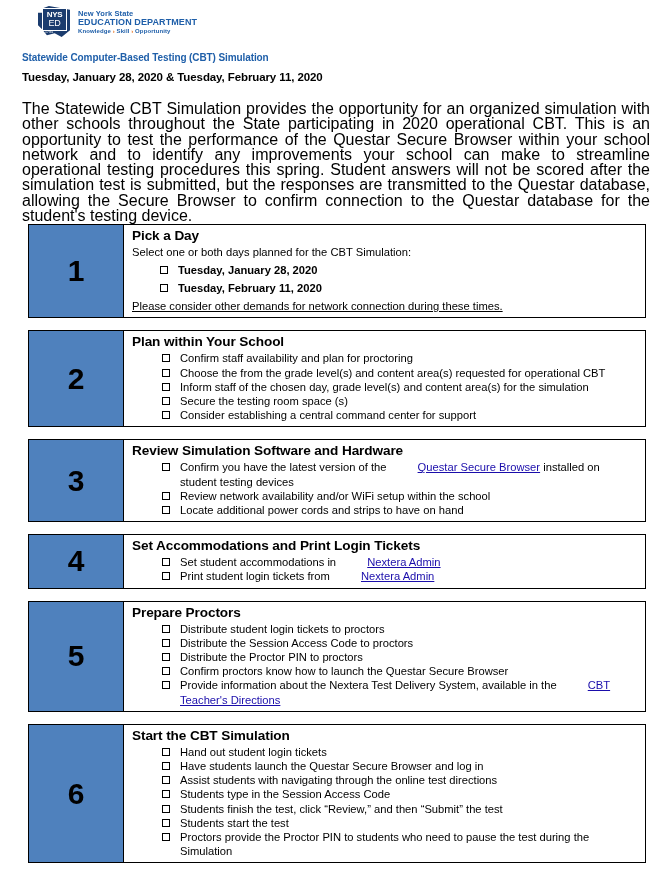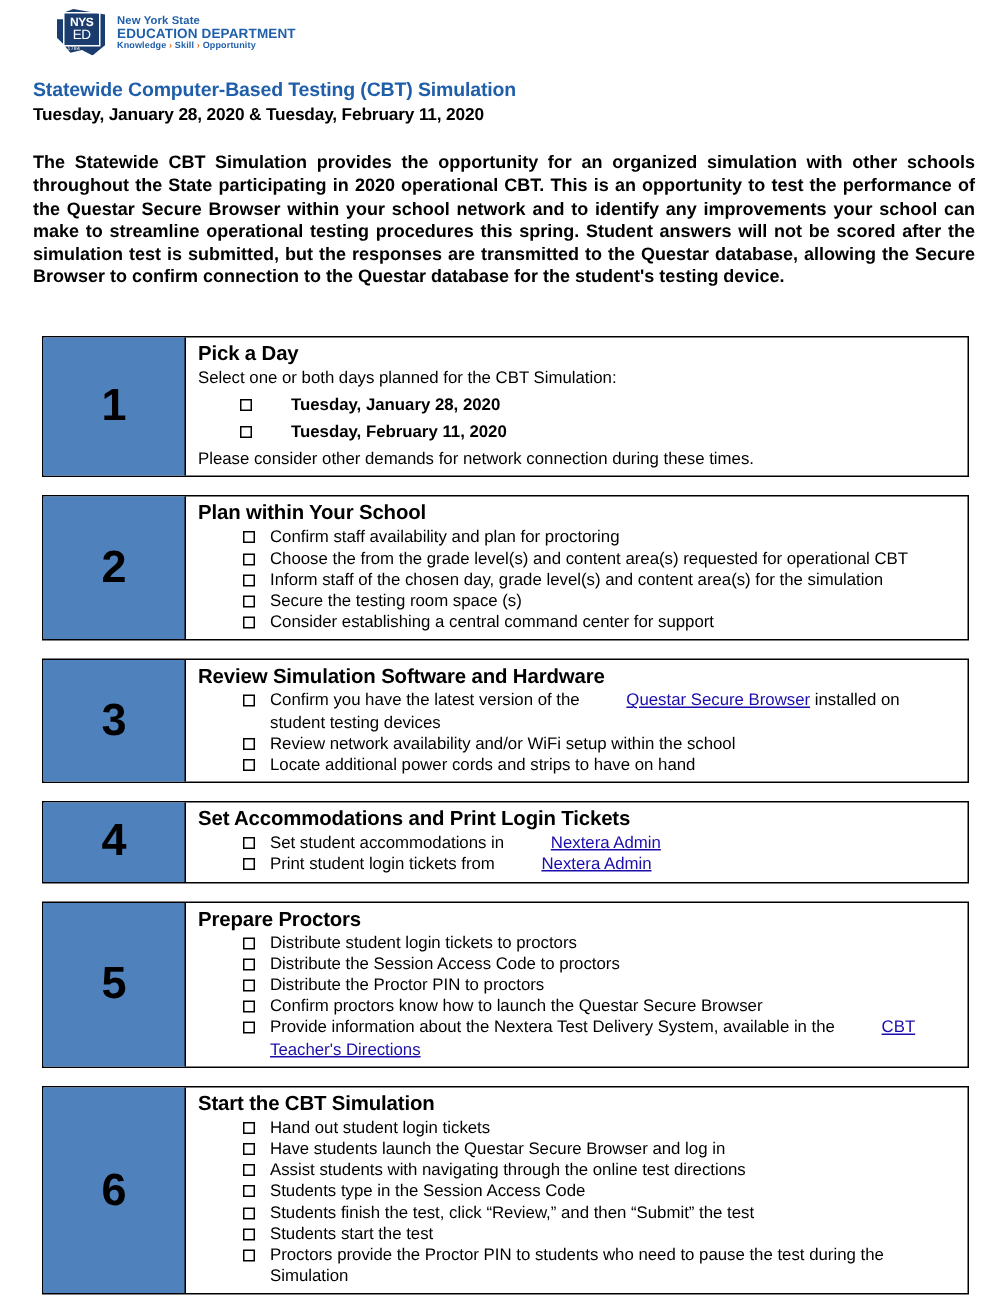--- a/index.html
+++ b/index.html
@@ -29,56 +29,56 @@
   .logo-mark .l2{color:#ffffff;font-size:9px;font-weight:normal;letter-spacing:-0.3px;text-align:right;}
   .logo-mark .l3{position:absolute;left:7px;top:26px;color:#ffffff;font-size:3.4px;letter-spacing:0.2px;}
   .logo-text{display:flex;flex-direction:column;justify-content:center;gap:1px;}
   .logo-t1{color:#1f5fa9;font-size:7.5px;font-weight:bold;letter-spacing:.1px;line-height:1;}
   .logo-t2{color:#1f5fa9;font-size:9px;font-weight:bold;letter-spacing:.1px;line-height:1;}
   .logo-t3{font-size:6px;line-height:1;letter-spacing:.1px;}
   .logo-t3 .kw{color:#1f5fa9;font-weight:bold;}
   .logo-t3 .sep{color:#e8701a;font-weight:bold;}
 
   
-  .title{position:absolute;left:22px;top:52px;font-size:13px;font-weight:bold;color:#1f5fa9;letter-spacing:-0.1px;}
+  .title{position:absolute;left:22px;top:52px;font-size:10px;font-weight:bold;color:#1f5fa9;letter-spacing:-0.1px;}
   .subtitle{position:absolute;left:22px;top:71px;font-size:11.5px;font-weight:bold;color:#000;letter-spacing:-0.1px;}
 
   
-  .para{position:absolute;left:22px;width:628px;font-size:12px;line-height:15.3px;text-align:justify;color:#000;font-weight:bold;}
+  .para{position:absolute;left:22px;width:628px;font-size:16px;line-height:15.3px;text-align:justify;color:#000;}
   .para1{top:101px;}
   .para2{top:196px;}
 
   
   .boxes{position:absolute;left:28px;top:224px;width:618px;}
   .row{
     display:flex;border:1px solid #000;margin-bottom:12px;background:#fff;
     box-sizing:border-box;
   }
   .numcell{
     width:94px;flex:0 0 94px;background:#4F81BD;
     border-right:1px solid #000;
     display:flex;align-items:center;justify-content:center;
     font-size:30px;font-weight:bold;color:#000;line-height:1;
   }
   .content{flex:1 1 auto;padding:3px 6px 4px 8px;box-sizing:border-box;}
   .secthead{font-size:13.6px;font-weight:bold;color:#000;line-height:16px;letter-spacing:-0.1px;margin-bottom:1px;}
   .lead{font-size:11.2px;line-height:14px;color:#000;}
-  .tail{font-size:11.2px;line-height:14px;color:#000;}
+  .tail{font-size:11.2px;line-height:14px;color:#000;text-decoration:underline;}
   .items{margin:0;padding:0;list-style:none;}
   .items li{
     display:flex;align-items:flex-start;
     font-size:11.2px;line-height:14.2px;color:#000;
   }
   .items li .cb{
     flex:0 0 auto;width:8px;height:8px;border:1px solid #000;
     margin:3px 10px 0 0;background:#fff;box-sizing:border-box;
   }
   .items li .txt{flex:1 1 auto;}
   .indent{padding-left:28px;}
-  .indent li{margin:4px 0;gap:16px;}
+  .indent li{margin:4px 0;}
   .indent li .txt{font-weight:bold;}
   .link{color:#1a0dab;text-decoration:underline;margin-left:28px;}
   .bigcb{width:9px;height:9px;}
   .pad-l{padding-left:30px;}
 </style>
 </head>
 <body>
 
 <div class="page">
 

